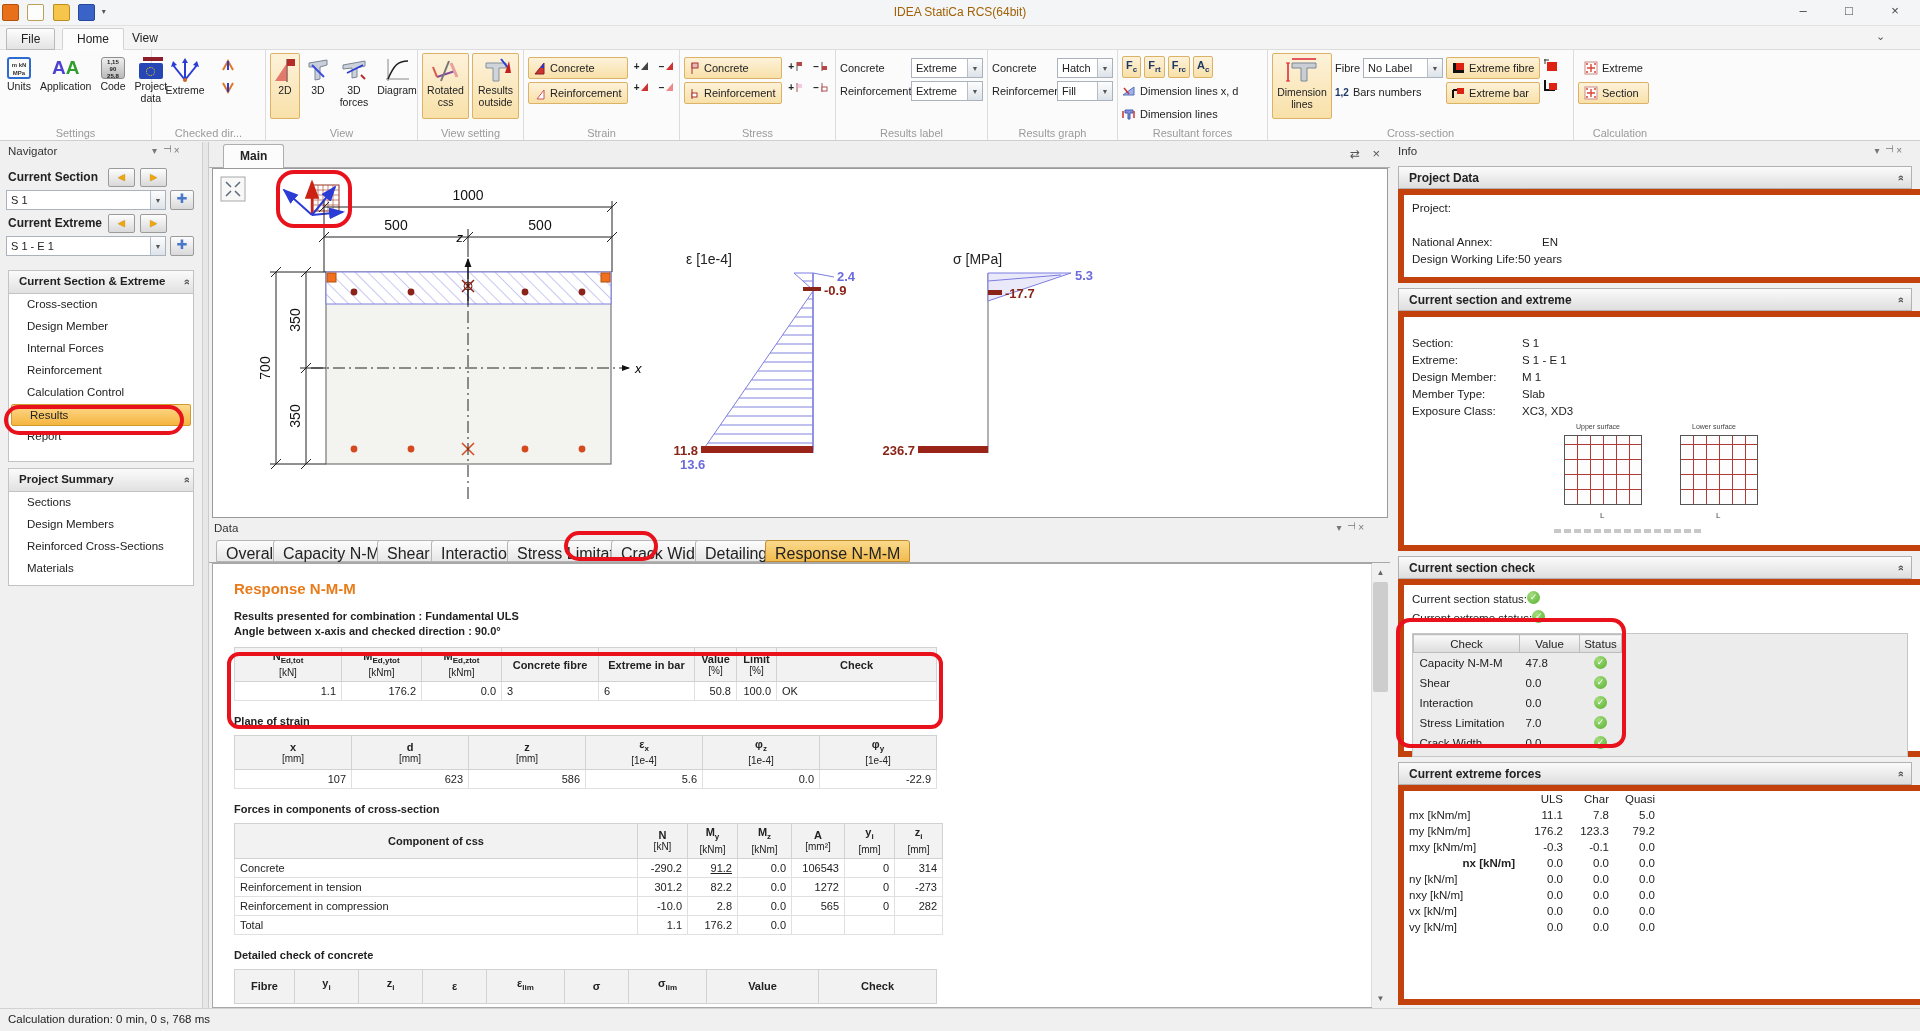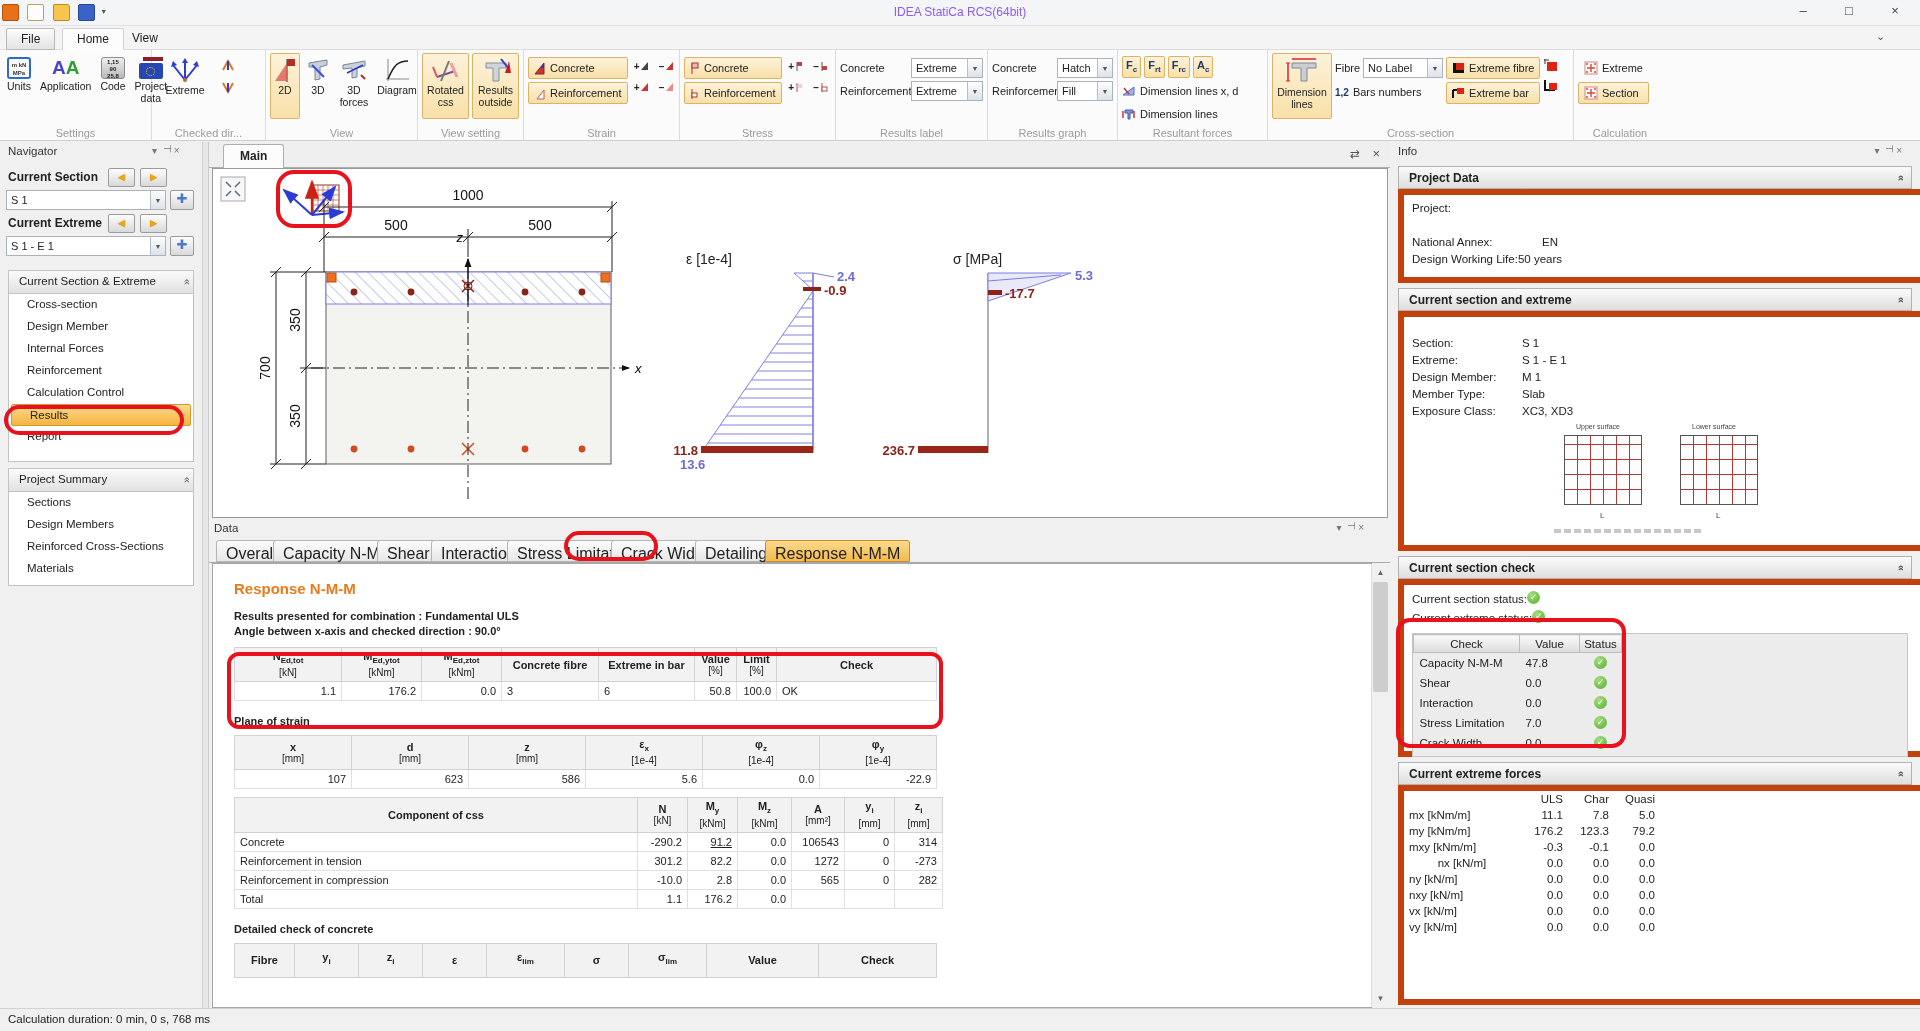--- a/index.html
+++ b/index.html
@@ -36,21 +36,21 @@
 .picons{position:absolute;top:3px;font-size:10px;color:#777;letter-spacing:4px}
 .chev{display:inline-block;transform:rotate(-90deg);font-size:11px;color:#555}
 .pin{display:inline-block;transform:rotate(90deg);font-size:10px;color:#777}
 
 #nav{position:absolute;left:0;top:142px;width:202px;height:866px;background:#f0f0f0}
 .nlbl{font-size:12px;font-weight:bold}
 .navbtn{position:absolute;width:27px;height:19px;background:linear-gradient(#fdfdfd,#d9d9d9);border:1px solid #9b9b9b;border-radius:2px;text-align:center;line-height:17px;font-size:9px}
 .arrowy{color:#f2a60d;text-shadow:0 0 1px #8a6100}
 .plusb{color:#4a78c8;font-weight:bold;font-size:13px;line-height:16px}
 .gbox{position:absolute;left:8px;width:186px;background:#fff;border:1px solid #c3c3c3}
-.ghead{height:23px;background:linear-gradient(#fbfbfb,#e1e1e1);border-bottom:1px solid #c3c3c3;font-size:11.5px;font-weight:normal;padding:4px 6px 0 10px;white-space:nowrap;overflow:hidden;position:relative}
+.ghead{height:23px;background:linear-gradient(#fbfbfb,#e1e1e1);border-bottom:1px solid #c3c3c3;font-size:11.5px;font-weight:bold;padding:4px 6px 0 10px;white-space:nowrap;overflow:hidden;position:relative}
 .gitem{height:22px;font-size:11.5px;padding:4px 0 0 18px;color:#222}
 .gsel{background:linear-gradient(#fdd98f,#f5b53e);border:1px solid #d2992c;border-radius:2px;margin:0 2px}
 
 #maintabbar{position:absolute;left:209px;top:142px;width:1181px;height:26px;background:#efefef;border-bottom:1px solid #aeaeae}
 #maintab{position:absolute;left:14px;top:2px;height:24px;padding:4px 16px;background:#fcfcfc;border:1px solid #aeaeae;border-bottom:none;border-radius:3px 3px 0 0;font-size:12px;font-weight:bold}
 #canvas{position:absolute;left:212px;top:168px;width:1176px;height:350px;background:#fff;border:1px solid #9a9a9a}
 
 #dpanel-title{position:absolute;left:209px;top:522px;width:1181px;height:18px;font-size:11.5px;color:#333}
 .dtab{position:absolute;top:0;height:22px;padding:4px 9px;font-size:16px;background:linear-gradient(#fcfcfc,#e7e7e7);border:1px solid #b5b5b5;border-radius:3px 3px 0 0;white-space:nowrap}
 .dtab.on{background:linear-gradient(#fad98c,#f3bb4e);border-color:#c08c2c}
@@ -92,21 +92,21 @@
 <body>
 
 <div id="app">
 
   <div id="titlebar">
     <span class="tbi" style="background:#e8701a;border:1px solid #b4510a"></span>
     <span class="tbi" style="background:#fdfdfd;border:1px solid #b9a15a"></span>
     <span class="tbi" style="background:#f6c64c;border:1px solid #bb8e1f;border-radius:1px 3px 2px 2px"></span>
     <span class="tbi" style="background:#3a63c8;border:1px solid #27479a"></span>
     <span style="font-size:8px;color:#555;vertical-align:top;line-height:24px">▾</span>
-    <div class="abs" style="left:0;right:0;top:5px;text-align:center;font-size:12px;color:#8b5cf6">IDEA StatiCa RCS(64bit)</div>
+    <div class="abs" style="left:0;right:0;top:5px;text-align:center;font-size:12px;color:#a16207">IDEA StatiCa RCS(64bit)</div>
     <div class="win-btn" style="left:1786px">–</div>
     <div class="win-btn" style="left:1832px">□</div>
     <div class="win-btn" style="left:1878px">×</div>
   </div>
 
   <div id="menubar">
     <div class="mtab filetab" style="left:6px">File</div>
     <div class="mtab active" style="left:62px">Home</div>
     <div class="mtab" style="left:118px">View</div>
     <div class="abs" style="left:1876px;top:4px;font-size:11px;color:#555" ind="menubar.collapse">⌄</div>
@@ -750,20 +750,21 @@
               <td style="text-align: right;">107</td>
               <td style="text-align: right;">623</td>
               <td style="text-align: right;">586</td>
               <td style="text-align: right;">5.6</td>
               <td style="text-align: right;">0.0</td>
               <td style="text-align: right;">-22.9</td>
             </tr>
           </tbody>
         </table>
       </div>
+    <div class="stitle">Forces in components of cross-section</div>
     <div>
         <table class="dt" style="table-layout: fixed;">
           <colgroup>
             <col style="width: 403px;">
             <col style="width: 50px;">
             <col style="width: 50px;">
             <col style="width: 54px;">
             <col style="width: 53px;">
             <col style="width: 50px;">
             <col style="width: 48px;">
@@ -1034,21 +1035,21 @@
                 <td style="text-align: right;">123.3</td>
                 <td style="text-align: right;">79.2</td>
               </tr>
               <tr>
                 <td style="text-align: left;">mxy [kNm/m]</td>
                 <td style="text-align: right;">-0.3</td>
                 <td style="text-align: right;">-0.1</td>
                 <td style="text-align: right;">0.0</td>
               </tr>
               <tr>
-                <td style="text-align: center;">nx [kN/m]</td>
+                <td style="text-align: right; font-weight: bold;">nx [kN/m]</td>
                 <td style="text-align: right;">0.0</td>
                 <td style="text-align: right;">0.0</td>
                 <td style="text-align: right;">0.0</td>
               </tr>
               <tr>
                 <td style="text-align: left;">ny [kN/m]</td>
                 <td style="text-align: right;">0.0</td>
                 <td style="text-align: right;">0.0</td>
                 <td style="text-align: right;">0.0</td>
               </tr>

